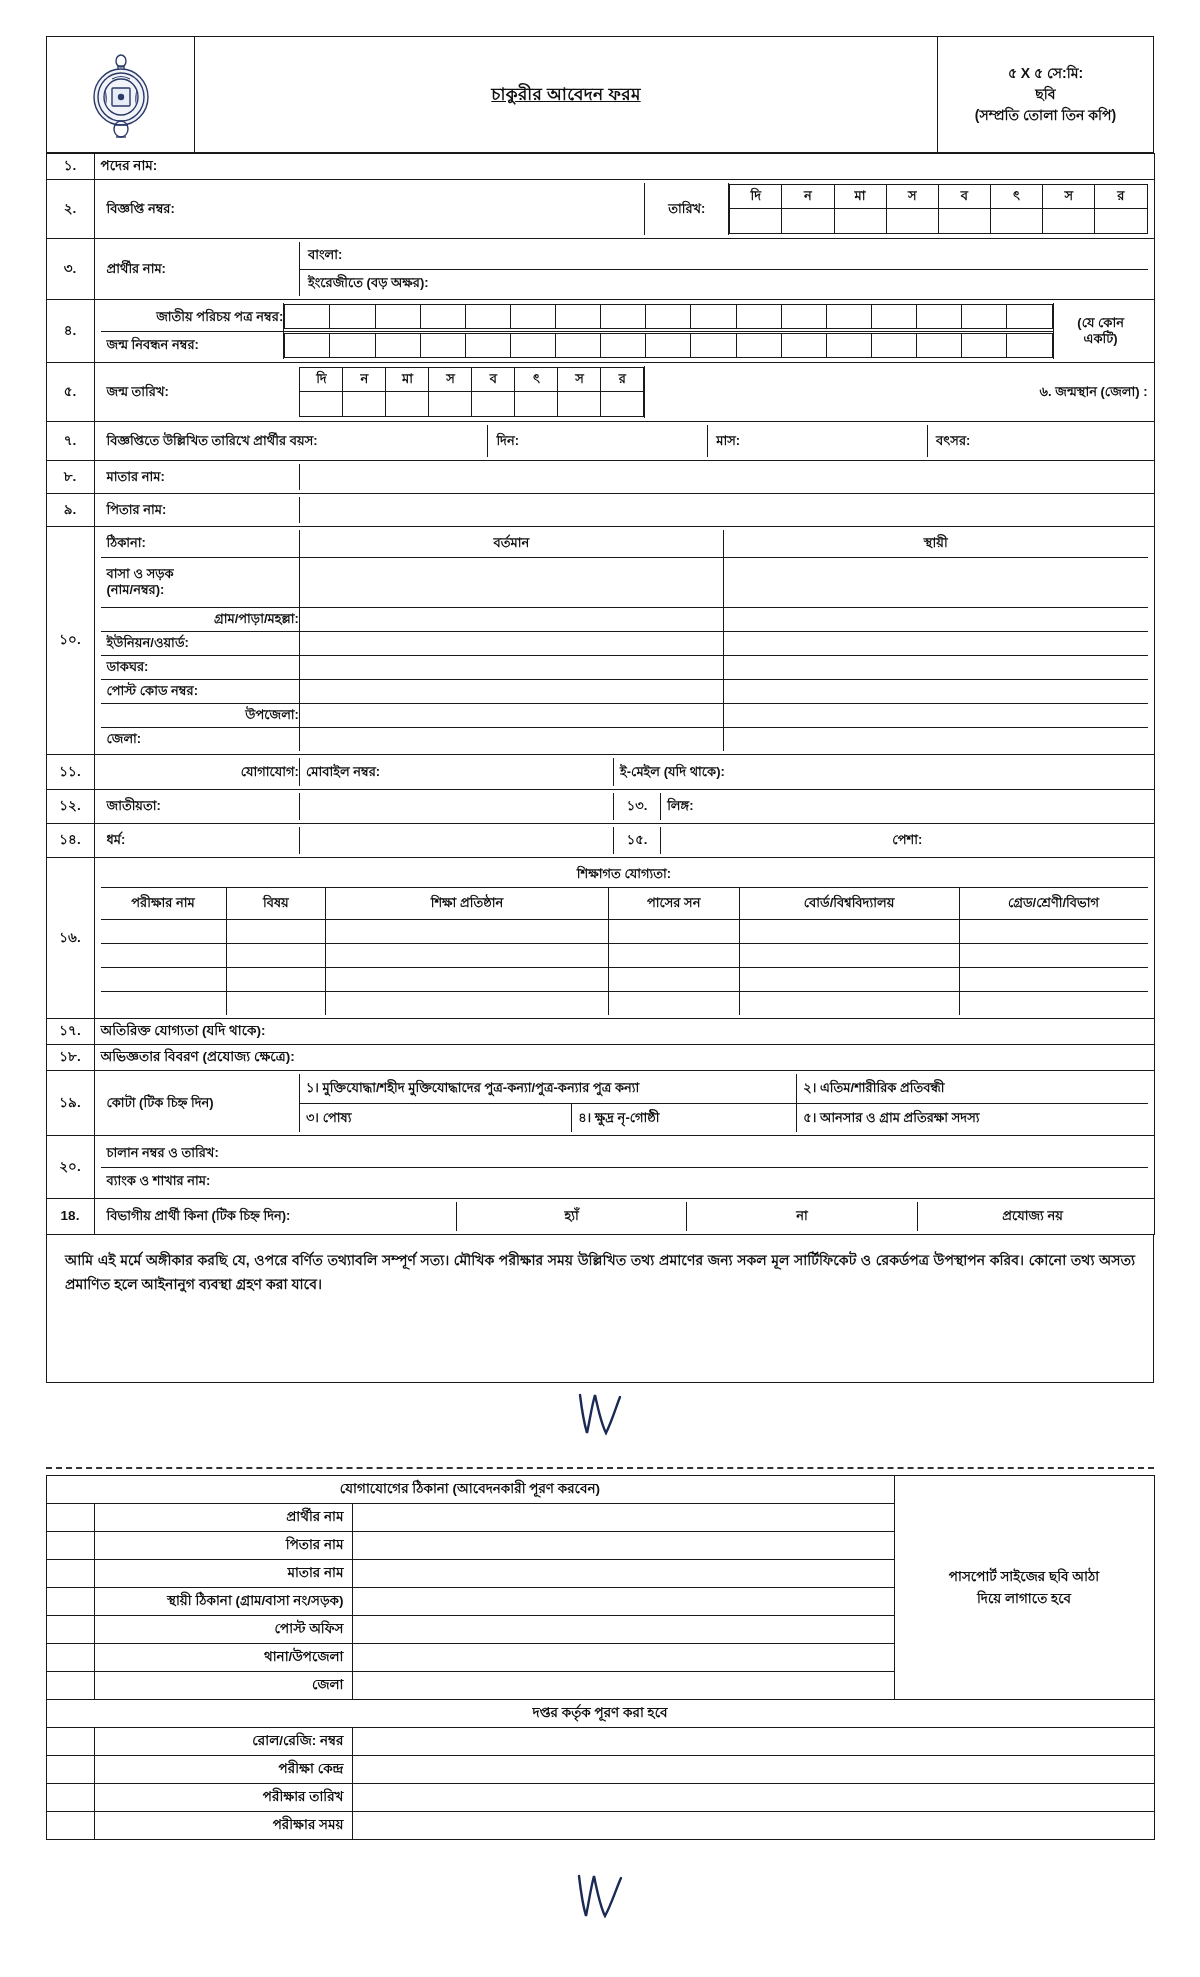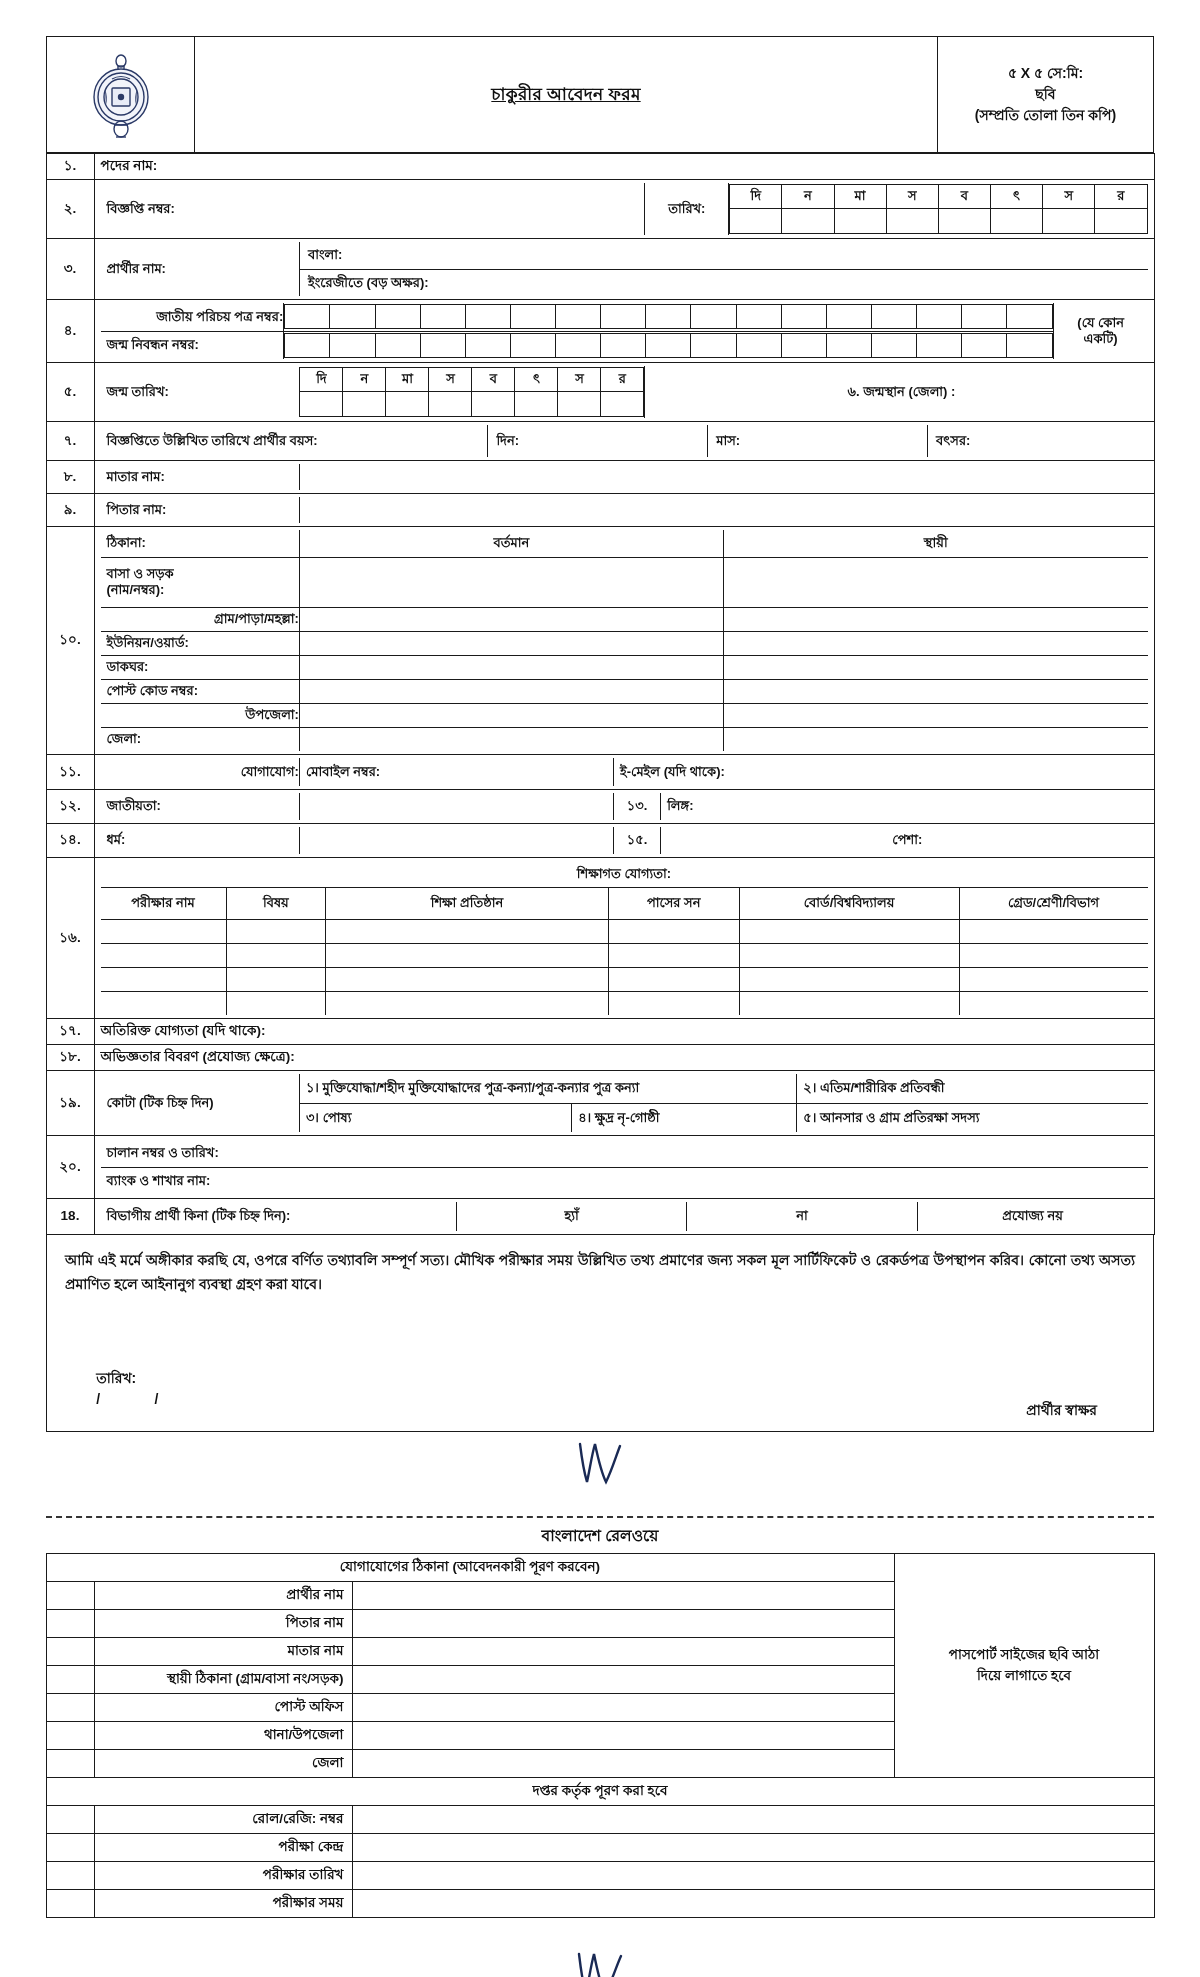--- a/index.html
+++ b/index.html
@@ -411,21 +411,21 @@
                   <td></td>
                   <td></td>
                   <td></td>
                   <td></td>
                   <td></td>
                   <td></td>
                 </tr>
               </tbody>
                     </table>
             </td>
-            <td style="text-align:center;padding-left:10px;border-top:none;border-right:none;border-bottom:none">
+            <td style="text-align:right;padding-left:10px;border-top:none;border-right:none;border-bottom:none">
               <span>৬.</span>
               <span>জন্মস্থান (জেলা) :</span>
             </td>
           </tr>
         </tbody>
             </table>
       </td>
     </tr>
 
     <tr>
@@ -760,41 +760,33 @@
           </tr>
         </tbody>
             </table>
       </td>
     </tr>
   </tbody>
     </table>
 
   <div class="decl">
     <p>আমি এই মর্মে অঙ্গীকার করছি যে, ওপরে বর্ণিত তথ্যাবলি সম্পূর্ণ সত্য। মৌখিক পরীক্ষার সময় উল্লিখিত তথ্য প্রমাণের জন্য সকল মূল সার্টিফিকেট ও রেকর্ডপত্র উপস্থাপন করিব। কোনো তথ্য অসত্য প্রমাণিত হলে আইনানুগ ব্যবস্থা গ্রহণ করা যাবে।</p>
-    <div class="sig-row">
-      <div class="sig-date">
-        <span>তারিখ:</span>
-        <span>/              /</span>
-      </div>
-      <div class="sig-right">প্রার্থীর স্বাক্ষর</div>
-    </div>
   </div>
 
   <div class="scribble-wrap" style="margin-top:6px">
     <span class="scribble">
       <svg width="60" height="48" viewBox="0 0 60 48">
         <path d="M10 6 C 12 22, 14 34, 17 44 C 20 30, 22 16, 25 6 C 28 20, 31 34, 36 44 C 42 32, 46 18, 50 8" fill="none" stroke="#1a2a55" stroke-width="2.4" stroke-linecap="round"></path>
       </svg>
     </span>
   </div>
 
   <div class="dashsep"></div>
 
   <div>
-    <div class="admit-title">বাংলাদেশ রেলওয়ে</div>
 
     <table class="admit">
       <colgroup>
         <col style="width:48px">
           <col style="width:258px">
           <col style="width:542px">
           <col style="width:260px">
       </colgroup>
       <tbody>
           <tr>

